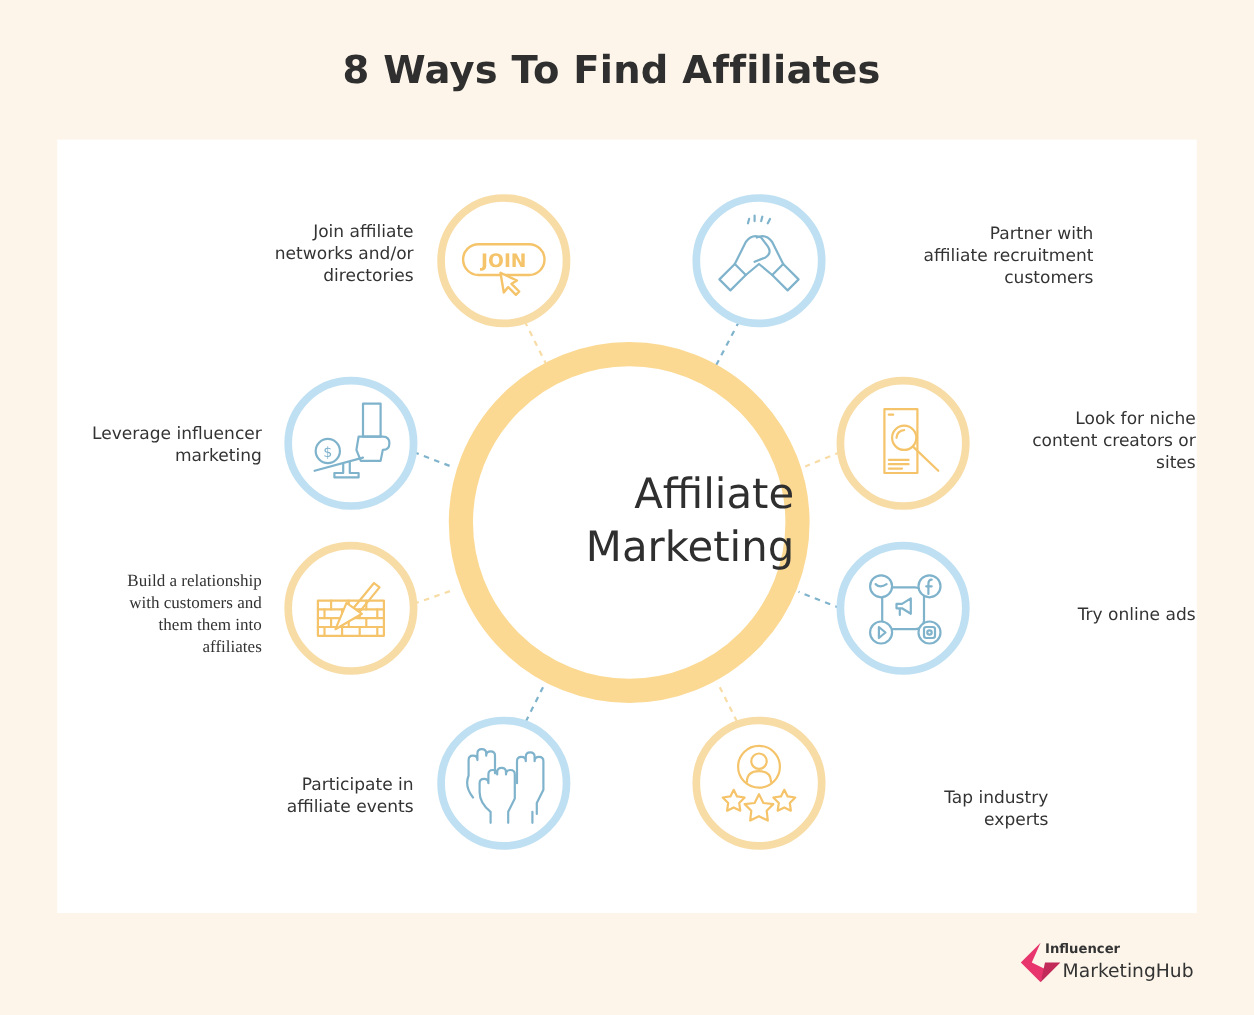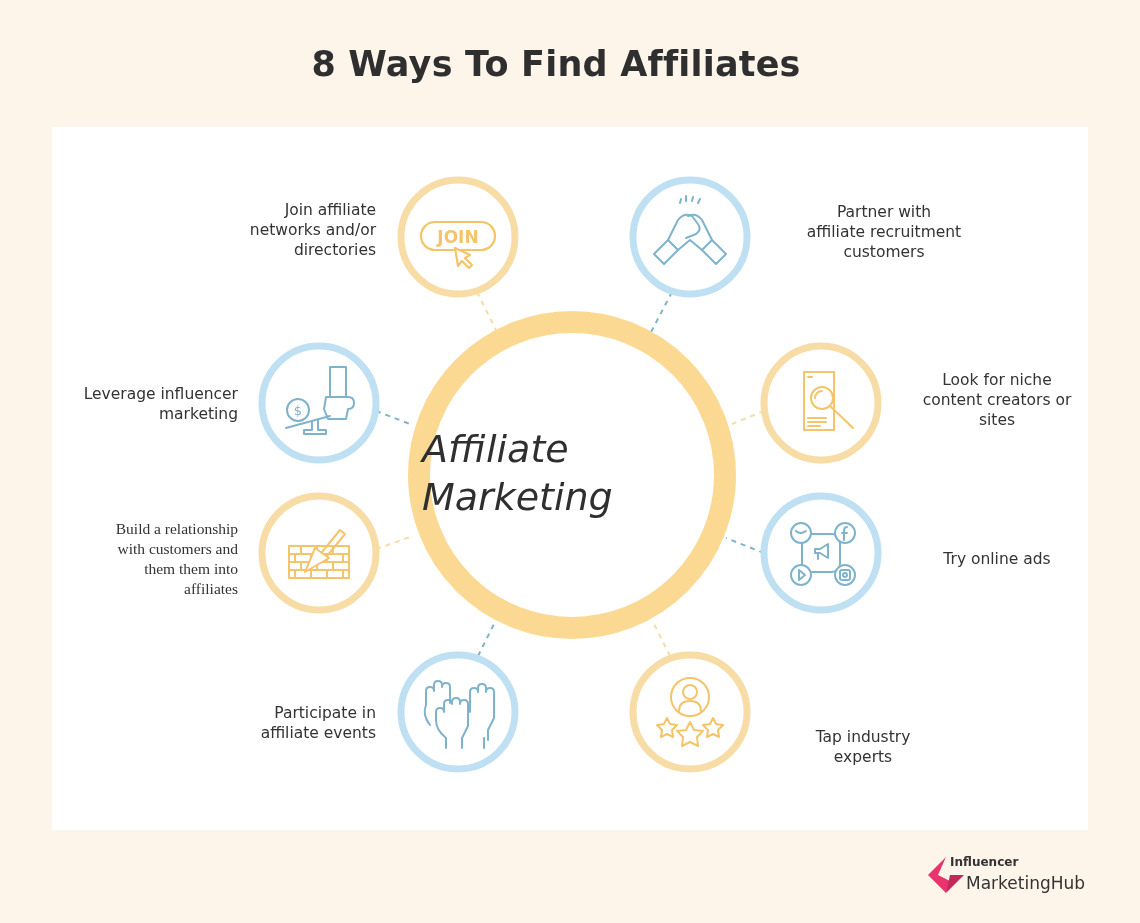--- a/index.html
+++ b/index.html
@@ -19,24 +19,24 @@
   .card {
     position: absolute; left: 52px; top: 127px;
     width: 1036px; height: 703px; background: #ffffff;
   }
   svg.diagram { position: absolute; left: 0; top: 0; }
   .label {
     position: absolute; font-size: 15.5px; line-height: 20px;
     color: #333333; font-weight: 500;
   }
   .label.right { text-align: right; }
-  .label.left  { text-align: center; }
+  .label.left  { text-align: right; }
   .center-text {
     position: absolute; left: 422px; top: 425px; width: 300px;
-    text-align: left; font-size: 38px; line-height: 48px; color: #2f2f2f; font-style: italic;
+    text-align: right; font-size: 38px; line-height: 48px; color: #2f2f2f;
   }
   .logo {
     position: absolute; left: 928px; top: 855px; width: 180px; height: 44px;
   }
   .logo .mark { position: absolute; left: 0; top: 2px; }
   .logo .l1 {
     position: absolute; left: 22px; top: 0px; font-size: 12px; font-weight: bold; color: #333;
   }
   .logo .l2 {
     position: absolute; left: 38px; top: 18px; font-size: 17px; color: #333;
@@ -200,21 +200,21 @@
 
 <div class="label left" style="left:907px; top:549px; width:180px;">
   <div>Try online ads</div>
 </div>
 
 <div class="label right" style="left:196px; top:703px; width:180px;">
   <div>Participate in</div>
   <div>affiliate events</div>
 </div>
 
-<div class="label left" style="left:773px; top:715px; width:180px;margin-top:12px;">
+<div class="label left" style="left:773px; top:715px; width:180px;">
   <div>Tap industry</div>
   <div>experts</div>
 </div>
 
 <div class="logo">
   <svg class="mark" width="36" height="38" viewBox="0 0 36 38">
     <path d="M18 0 L0 18 L18 36 L22 24 L10 18 Z" fill="#e8356d"></path>
     <path d="M18 36 L36 18 L22 18 Z" fill="#c22a5a"></path>
   </svg>
   <div class="l1">Influencer</div>

